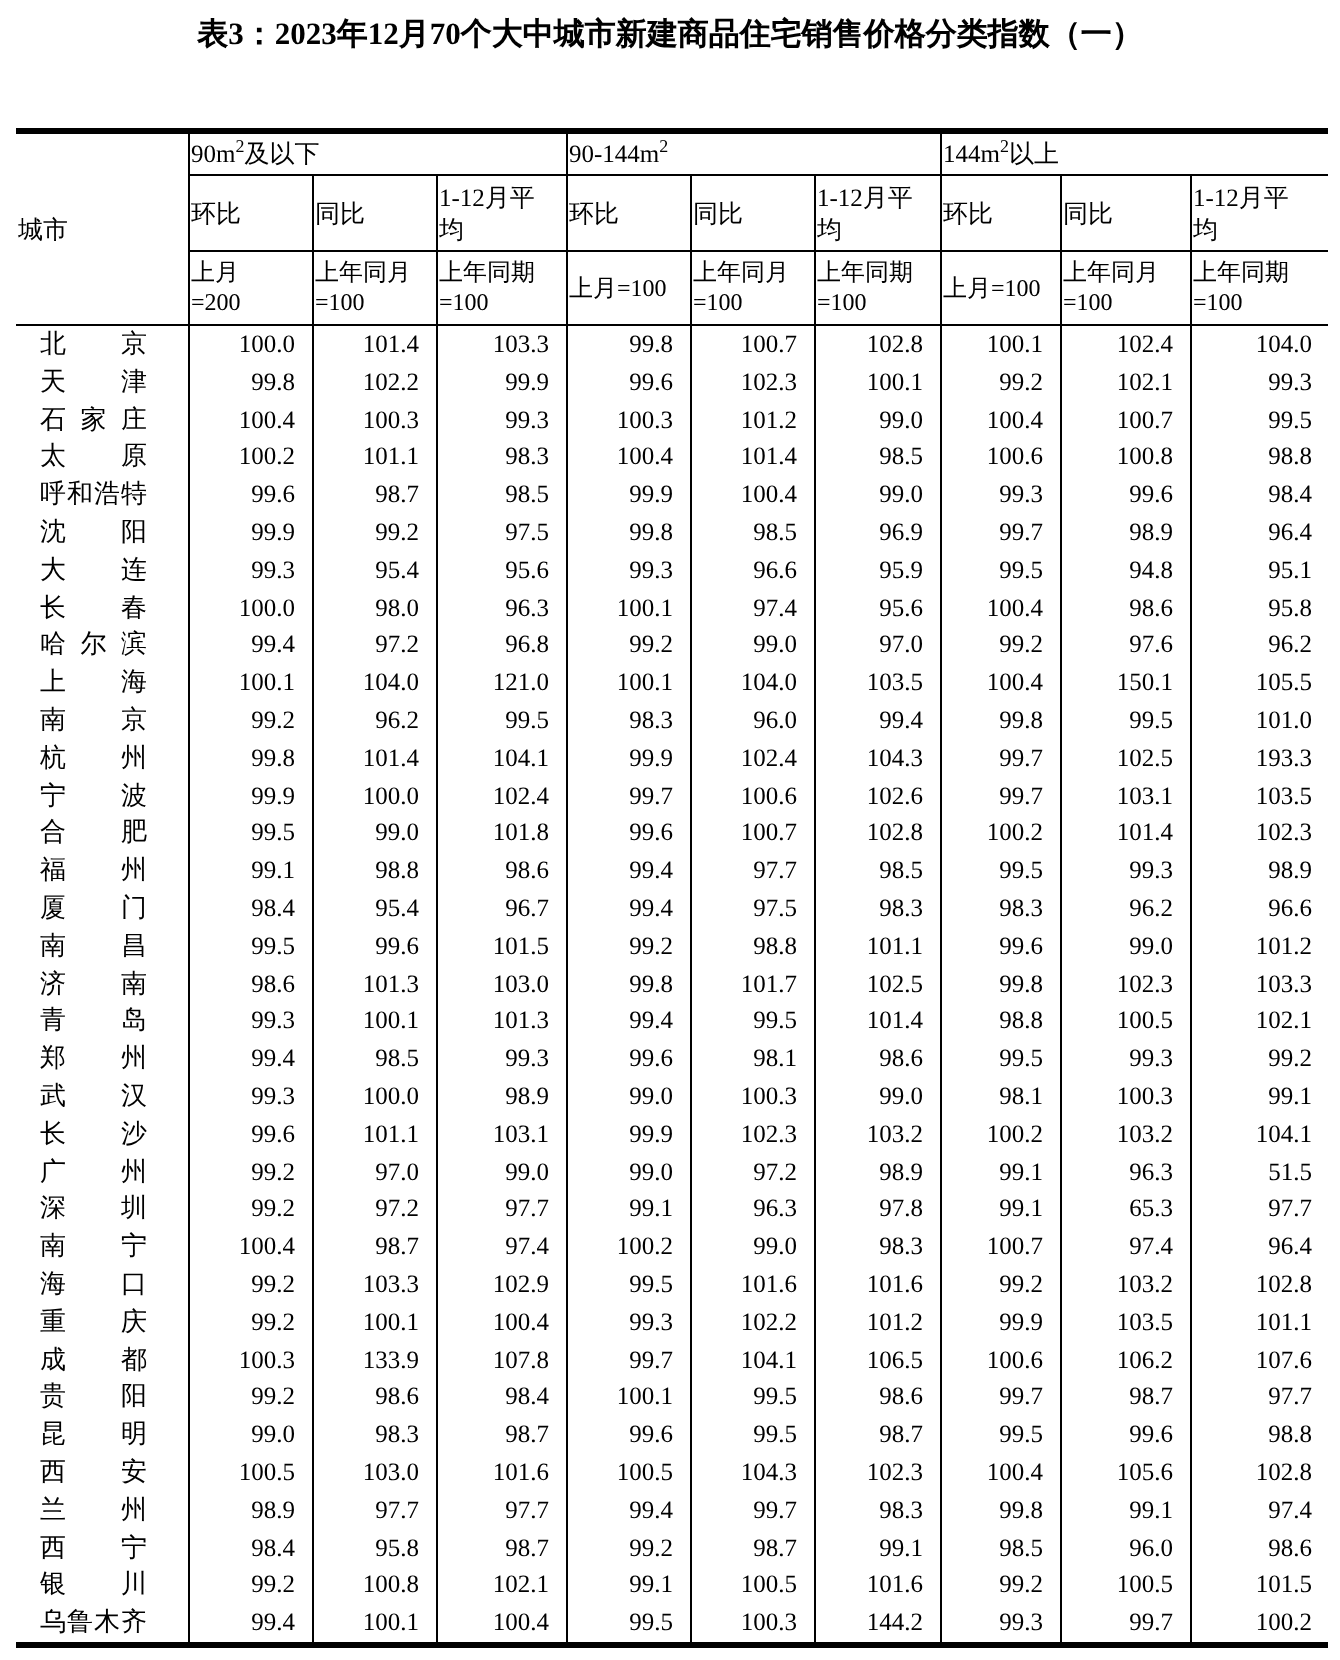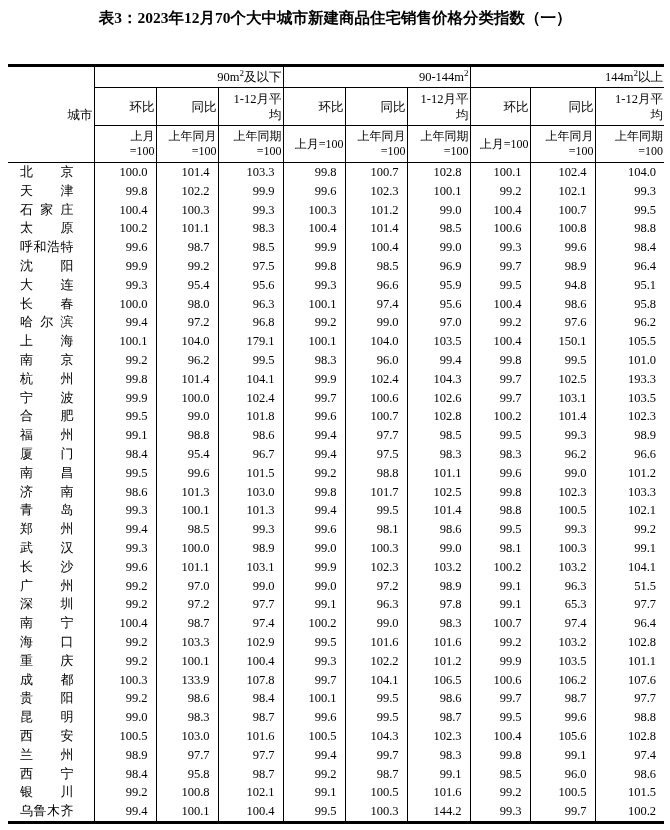--- a/index.html
+++ b/index.html
@@ -25,21 +25,21 @@
     table-layout: fixed;
     width: 656px;
     margin: 36px 0 0 8px;
     border-top: 3px solid #000;
     border-bottom: 3px solid #000;
   }
   thead th {
     border: 1px solid #000;
     font-weight: normal;
     font-size: 12.5px;
-    text-align: right;
+    text-align: left;
     vertical-align: middle;
     padding: 0 1px;
     white-space: pre-line;
     line-height: 16px;
   }
   thead tr > *:first-child { border-left: none; }
   thead tr > *:last-child  { border-right: none; }
   th.city-head { border-left: none; }
   .group-row th { height: 20px; line-height: 14px; }
   .sub-row th   { height: 37px; }
@@ -108,21 +108,21 @@
       <th>同比</th>
       <th>1-12月平
 均</th>
       <th>环比</th>
       <th>同比</th>
       <th>1-12月平
 均</th>
     </tr>
     <tr class="base-row">
       <th>上月
-=100</th>
+=200</th>
       <th>上年同月
 =100</th>
       <th>上年同期
 =100</th>
       <th>上月=100</th>
       <th>上年同月
 =100</th>
       <th>上年同期
 =100</th>
       <th>上月=100</th>
@@ -238,21 +238,21 @@
         <td class="num">99.0</td>
         <td class="num">97.0</td>
         <td class="num">99.2</td>
         <td class="num">97.6</td>
         <td class="num">96.2</td>
       </tr>
       <tr>
         <td class="city">上海</td>
         <td class="num">100.1</td>
         <td class="num">104.0</td>
-        <td class="num">179.1</td>
+        <td class="num">121.0</td>
         <td class="num">100.1</td>
         <td class="num">104.0</td>
         <td class="num">103.5</td>
         <td class="num">100.4</td>
         <td class="num">150.1</td>
         <td class="num">105.5</td>
       </tr>
       <tr>
         <td class="city">南京</td>
         <td class="num">99.2</td>

